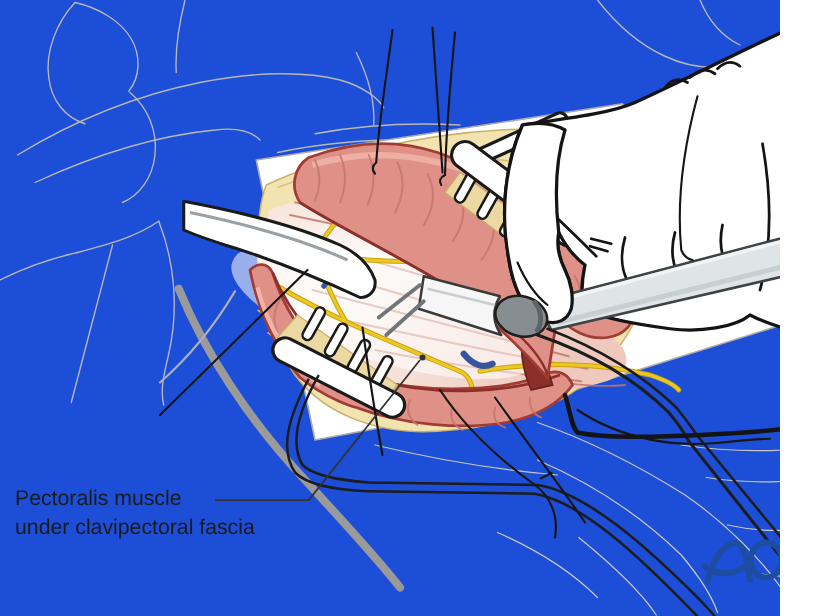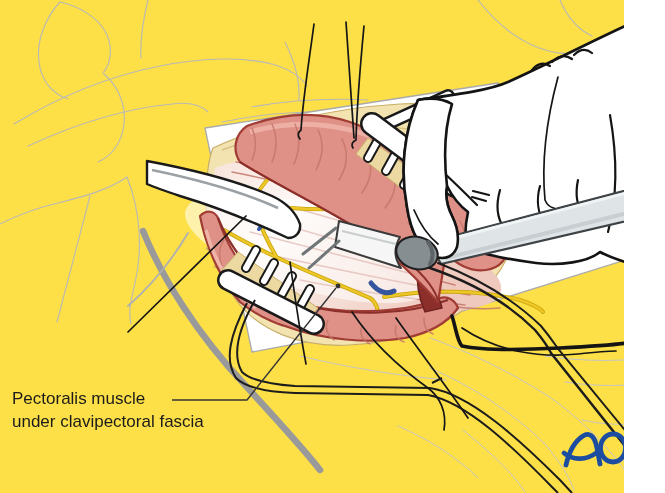--- a/index.html
+++ b/index.html
@@ -1,16 +1,16 @@
 <!DOCTYPE html>
 <html><head>
 <meta charset="utf-8">
 <style>
   html,body{margin:0;padding:0;background:#fff;}
-  #stage{width:624px;height:493px;position:relative;overflow:hidden;background:#fde047;}
+  #stage{width:624px;height:493px;position:relative;overflow:hidden;background:#1d4ed8;}
   svg{display:block;}
   .label-text{font-family:"Liberation Sans",sans-serif;font-size:17px;fill:#1b1b1b;}
   .contour{fill:none;stroke:#b8b8b8;stroke-width:1.1;stroke-linecap:round;}
   .fold{fill:none;stroke:#c6c6c6;stroke-width:1;stroke-linecap:round;}
   .suture{fill:none;stroke:#161616;stroke-width:1.7;stroke-linecap:round;}
   .rib{fill:none;stroke:#c4756a;stroke-width:1.5;stroke-linecap:round;opacity:.85;}
   .handline{fill:none;stroke:#141414;stroke-width:2.2;stroke-linecap:round;}
 </style>
 </head>
 <body>

